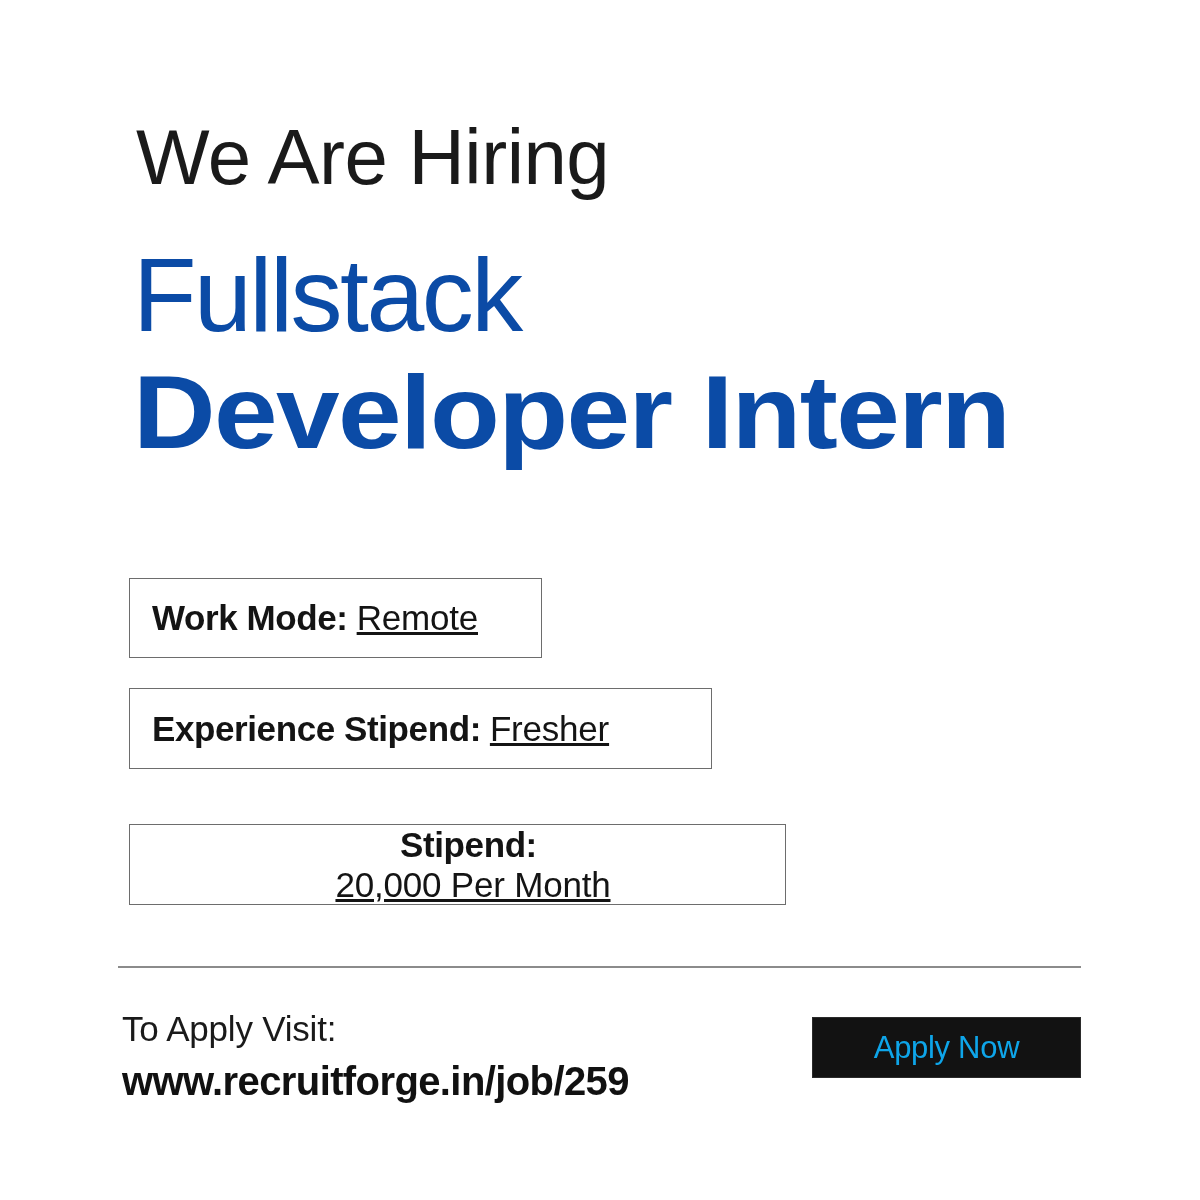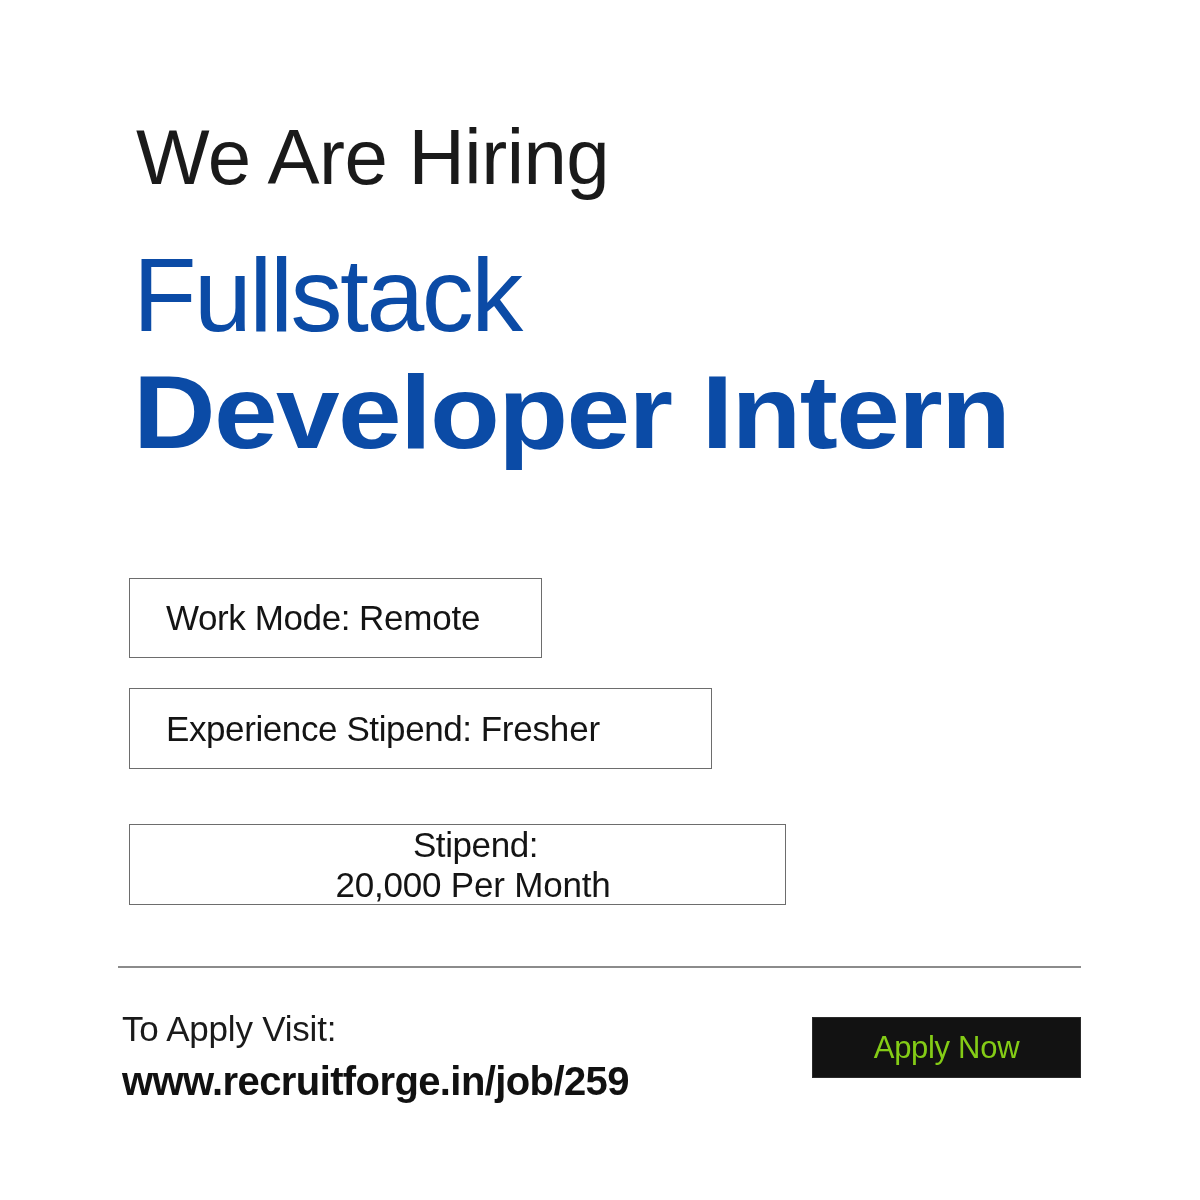--- a/index.html
+++ b/index.html
@@ -70,28 +70,28 @@
     border: 1.6px solid #6d6d6d;
     background: #ffffff;
     display: flex;
     align-items: center;
     padding-left: 22px;
     font-size: 35px;
     color: #141414;
     white-space: nowrap;
   }
   .chip .lbl {
-    font-weight: 400;
+    font-weight: 700;
     letter-spacing: -0.4px;
-    margin-left: 14px;
   }
   .chip .val {
     font-weight: 400;
     letter-spacing: -0.2px;
     margin-left: 9px;
+    text-decoration: underline;
   }
 
   .chip-1 { left: 129px; top: 578px; width: 413px; height: 80px; }
   .chip-2 { left: 129px; top: 688px; width: 583px; height: 81px; }
   .chip-3 { left: 129px; top: 824px; width: 657px; height: 81px; flex-direction: column; }
 
   
   .divider {
     position: absolute;
     left: 118px;
@@ -131,21 +131,21 @@
     left: 812px;
     top: 1017px;
     width: 269px;
     height: 61px;
     background: #121212;
     border: 1px solid #2b2b2b;
     box-sizing: border-box;
     display: flex;
     align-items: center;
     justify-content: center;
-    color: #84cc16;
+    color: #0ea5e9;
     font-size: 31px;
     font-weight: 400;
     letter-spacing: -0.3px;
     white-space: nowrap;
     cursor: pointer;
   }
 </style>
 </head>
 <body>
 

